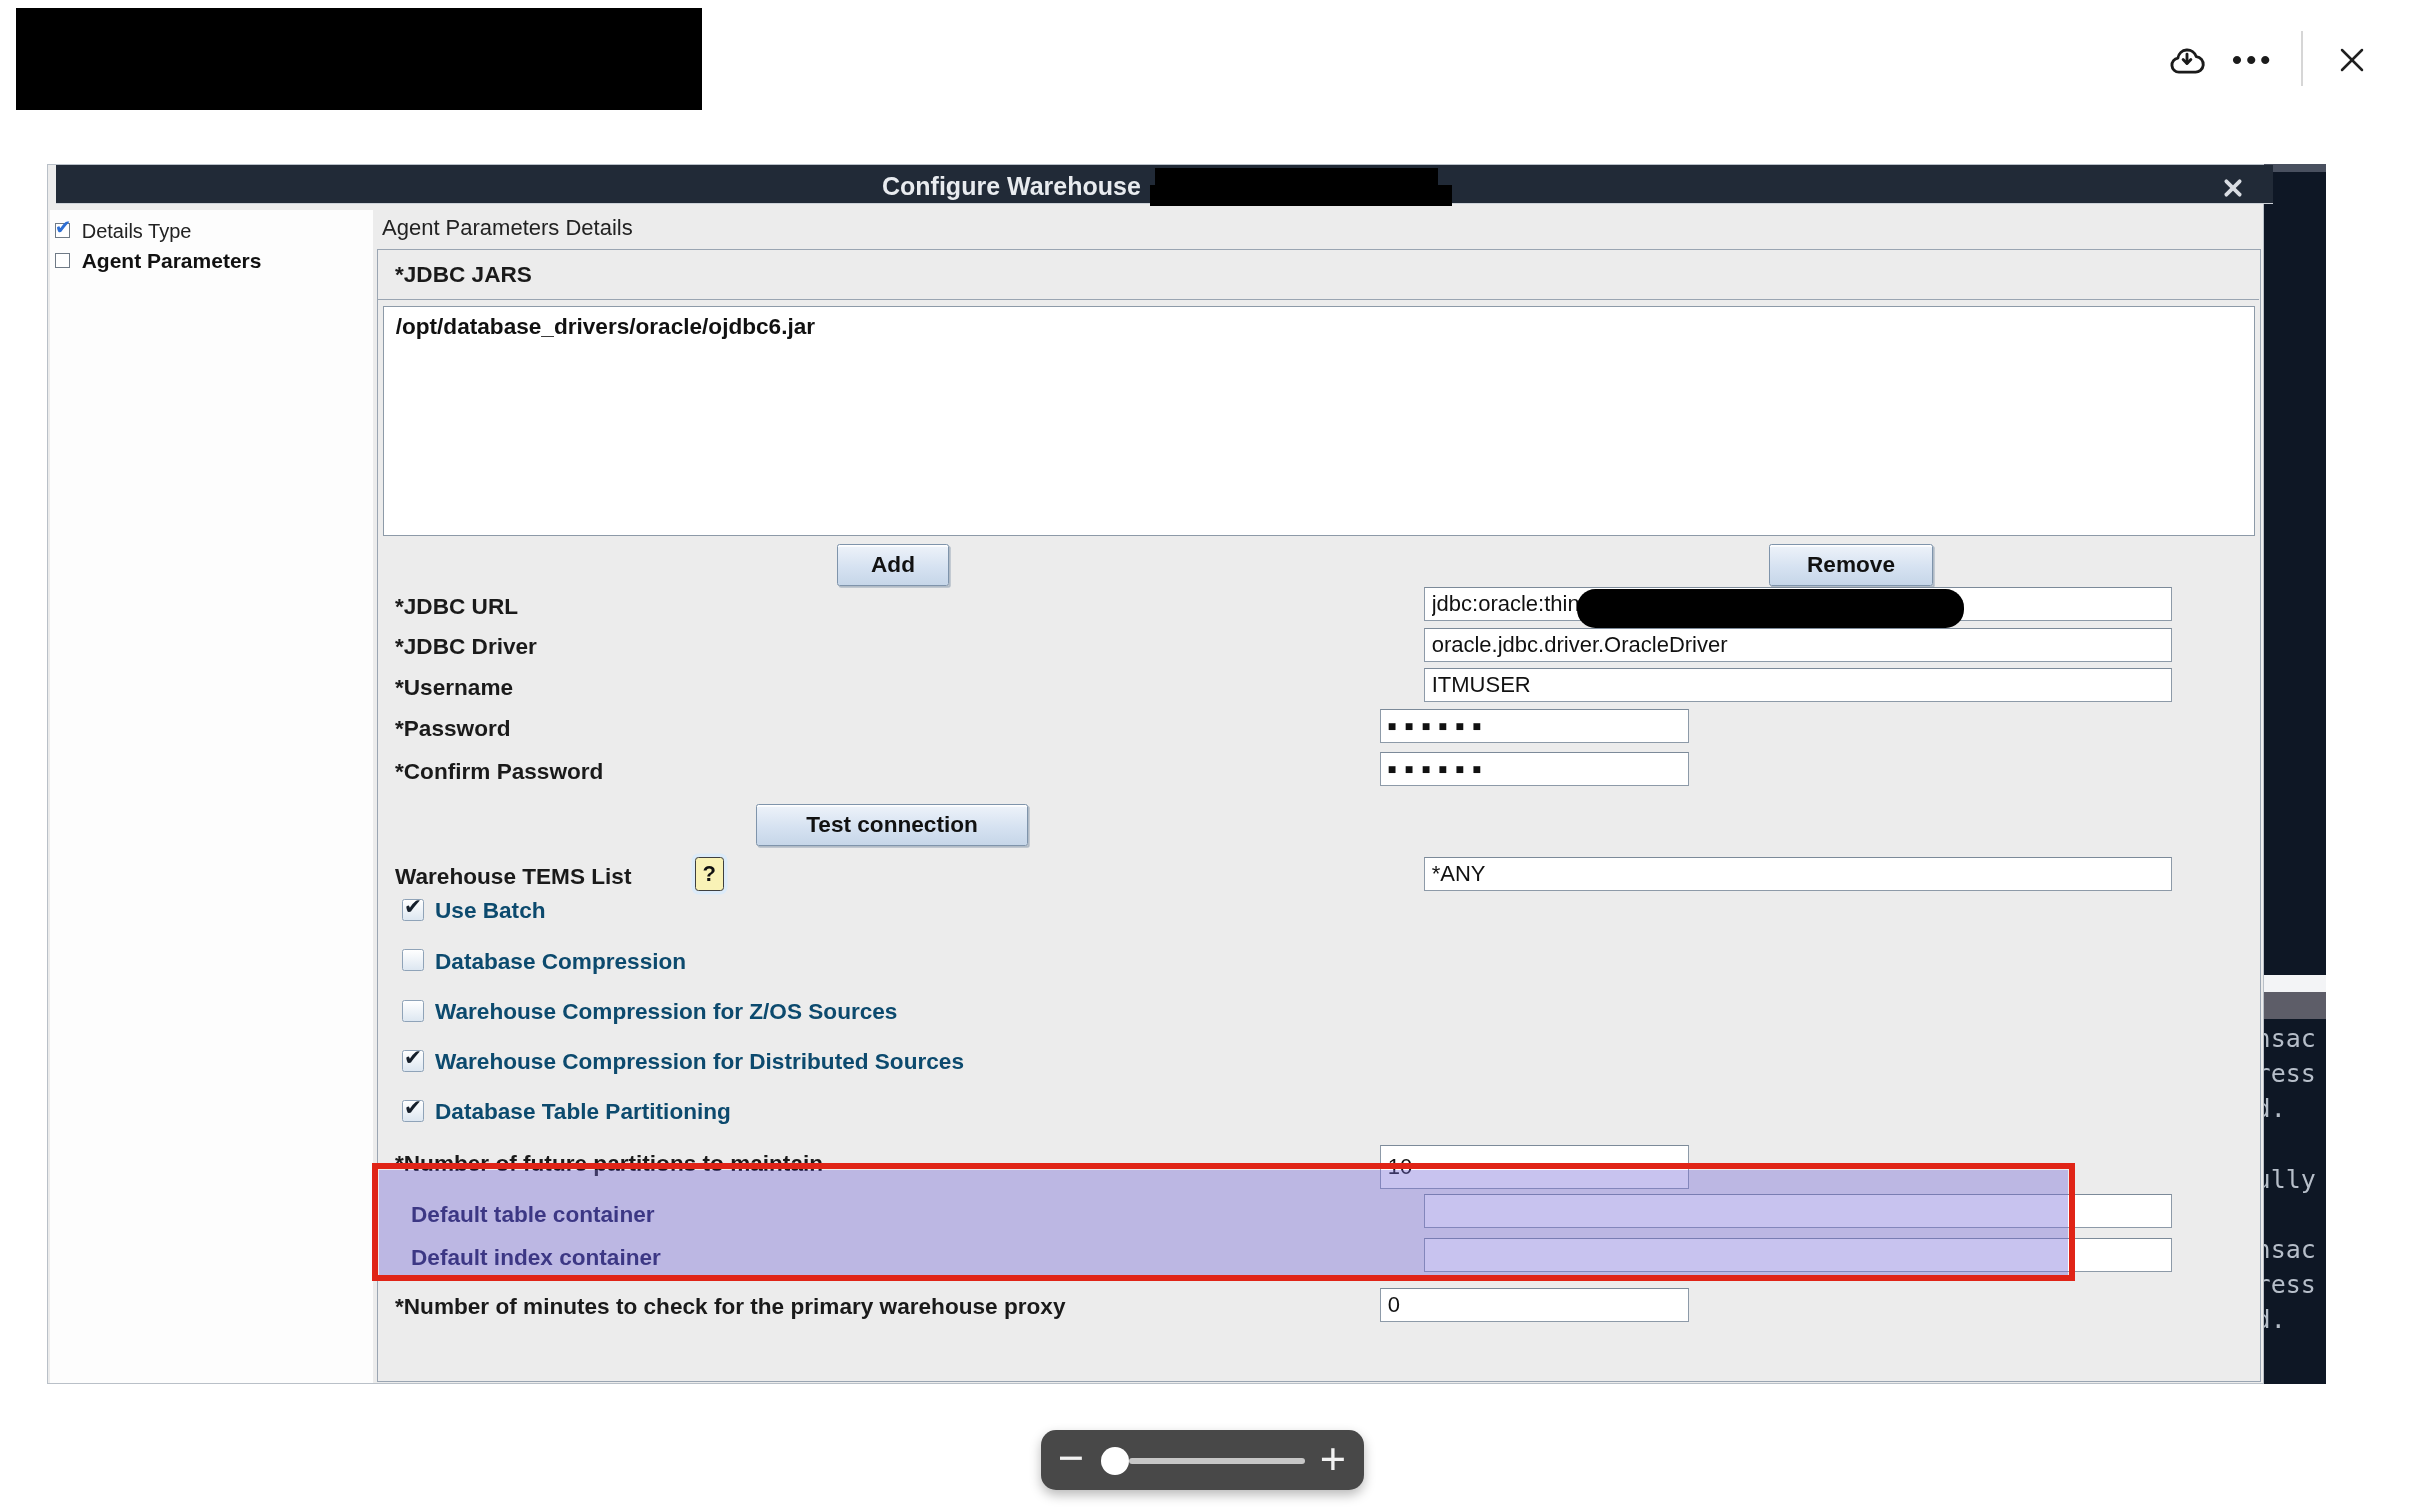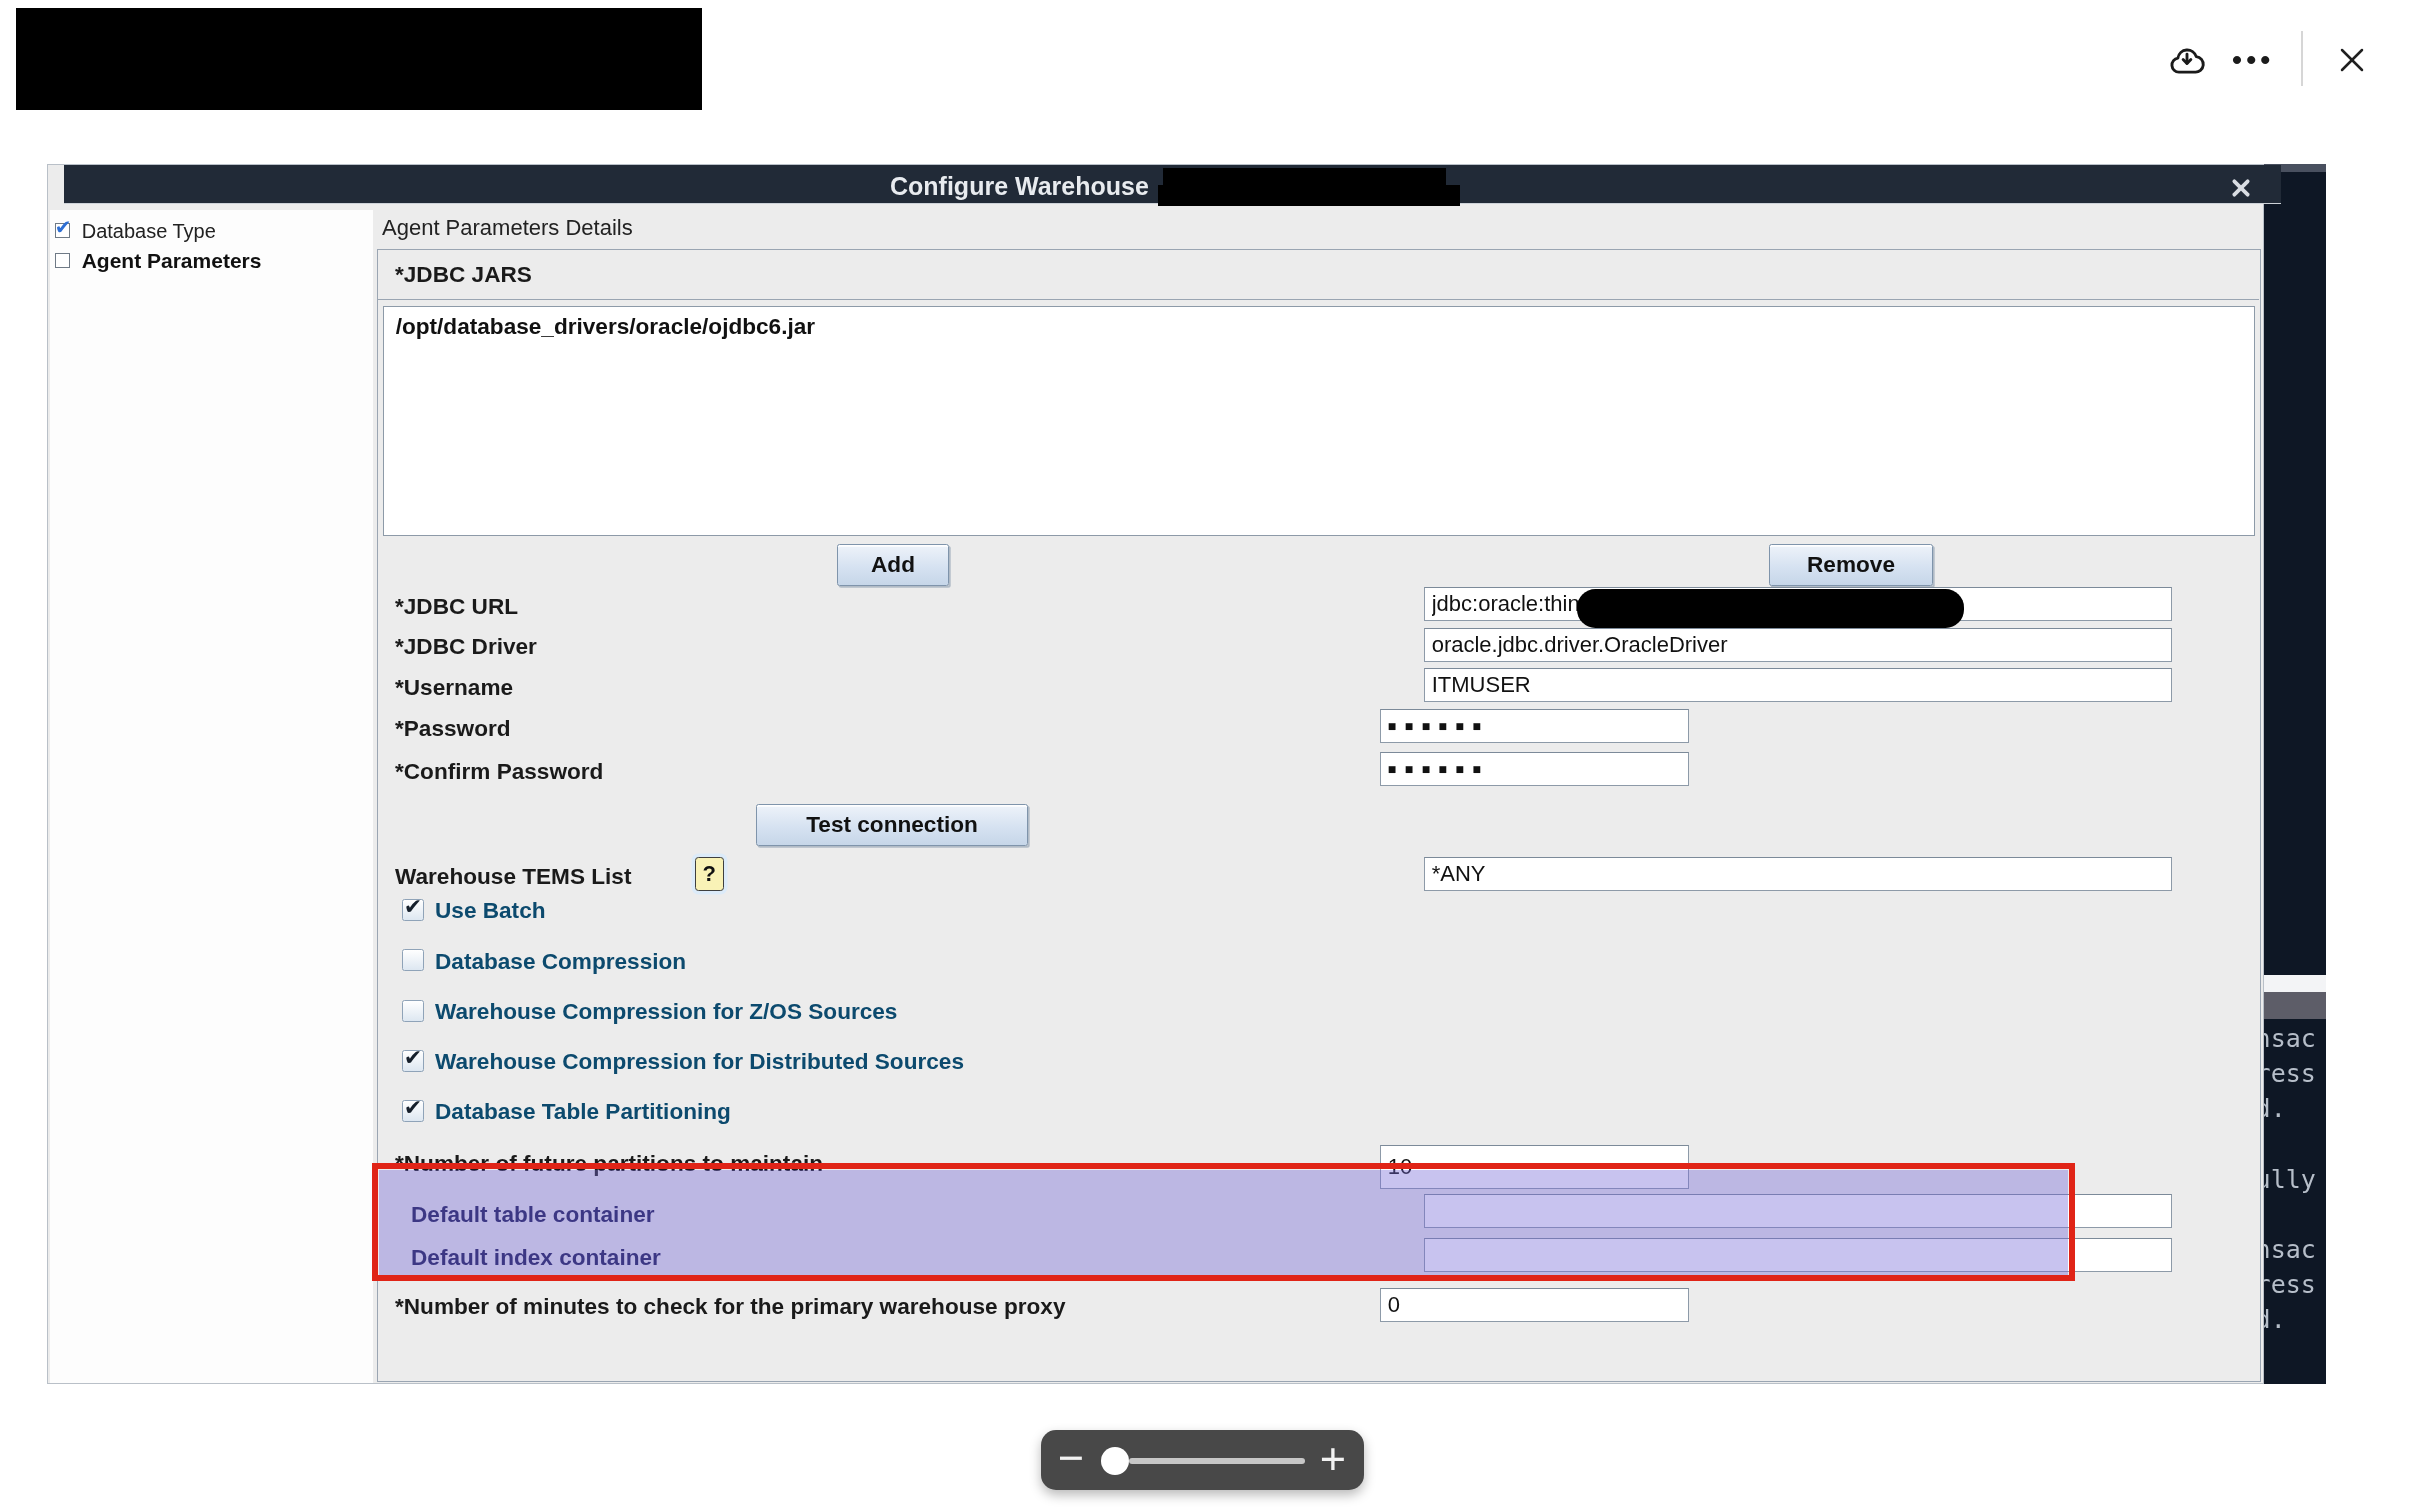--- a/index.html
+++ b/index.html
@@ -18,21 +18,21 @@
   #terminal{left:2264px;top:164px;width:62px;height:1220px;background:#0e1725;overflow:hidden;z-index:1;}
   #terminal .cap{left:0;top:0;width:62px;height:8.4px;background:#49505f;}
   #terminal .white-band{left:0;top:811px;width:62px;height:17px;background:#f3f4f6;}
   #terminal .gray-band{left:0;top:828px;width:62px;height:27px;background:#5d5d68;}
   .term-line{left:-8.4px;width:101px;font-family:"DejaVu Sans Mono",monospace;font-size:25px;
              color:#b6bec9;white-space:nowrap;}
 
   
   #dialog{left:47px;top:164px;width:2217px;height:1220px;background:#ececec;
           border:0.8px solid #b9c0c8;box-sizing:border-box;z-index:2;}
-  #titlebar{left:16px;top:0;width:2217px;height:39px;background:#212a37;border-bottom:1.7px solid #cdd2d8;box-sizing:border-box;}
+  #titlebar{left:8px;top:0;width:2217px;height:39px;background:#212a37;border-bottom:1.7px solid #cdd2d8;box-sizing:border-box;}
   #dialog-title{left:826px;top:6.7px;font-size:25px;font-weight:bold;color:#e8ebef;white-space:nowrap;}
   .title-redact-a{left:1099px;top:2.5px;width:283px;height:19px;background:#000;}
   .title-redact-b{left:1094px;top:20px;width:302px;height:21px;background:#000;}
   #dialog-close{left:2162px;top:8.4px;width:30px;height:30px;}
 
   
   #sidebar{left:1.7px;top:45px;width:323px;height:1173px;background:#fdfdfd;}
   .side-box{width:15px;height:15px;border:1.7px solid #6f7a86;background:#fff;box-sizing:border-box;}
   .side-tick{position:absolute;left:0px;top:-8.4px;font-family:"DejaVu Sans",sans-serif;
              font-size:20px;font-weight:bold;color:#2e6fd4;}
@@ -138,21 +138,21 @@
             <path d="M20 4 L4 20"></path>
         </svg>
       </div>
     </div>
 
     <div class="abs" id="sidebar">
       <div class="abs" style="left:5px;top:13.4px;width:15px;height:15px;">
         <div class="side-box"></div>
         <span class="side-tick">✔</span>
       </div>
-      <div class="abs" id="side-label-0">Database Type</div>
+      <div class="abs" id="side-label-0">Details Type</div>
       <div class="abs" style="left:5px;top:43px;width:15px;height:15px;">
         <div class="side-box"></div>
         <span class="side-tick"></span>
       </div>
       <div class="abs" id="side-label-1">Agent Parameters</div>
     </div>
 
     <div class="abs" id="panel-header">Agent Parameters Details</div>
     <div class="abs" id="groupbox"></div>
 

